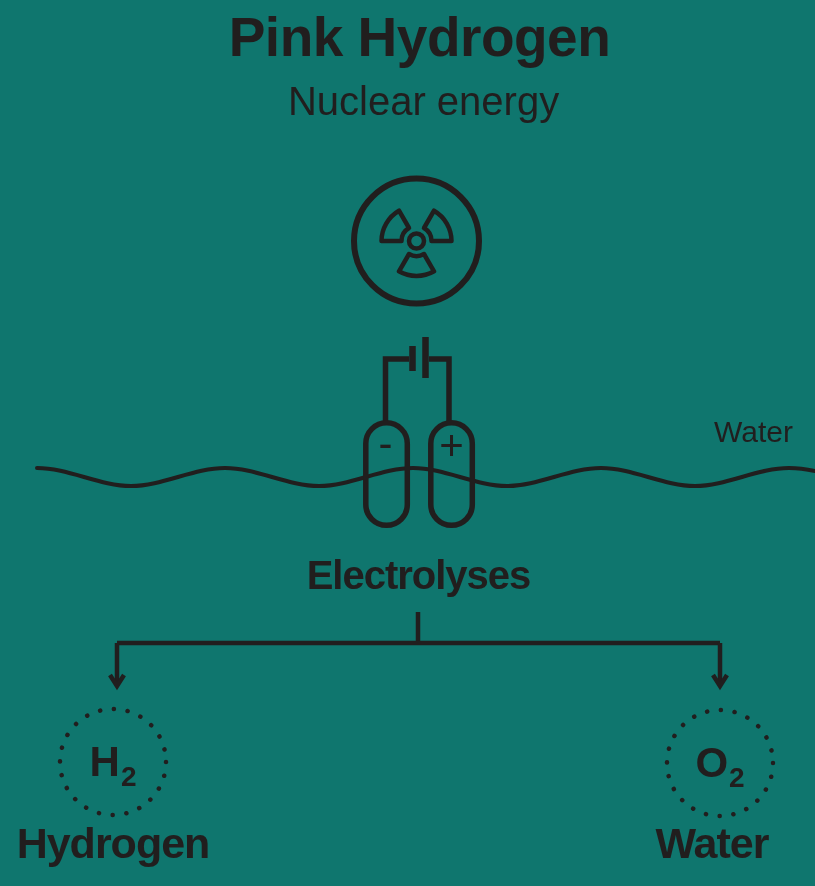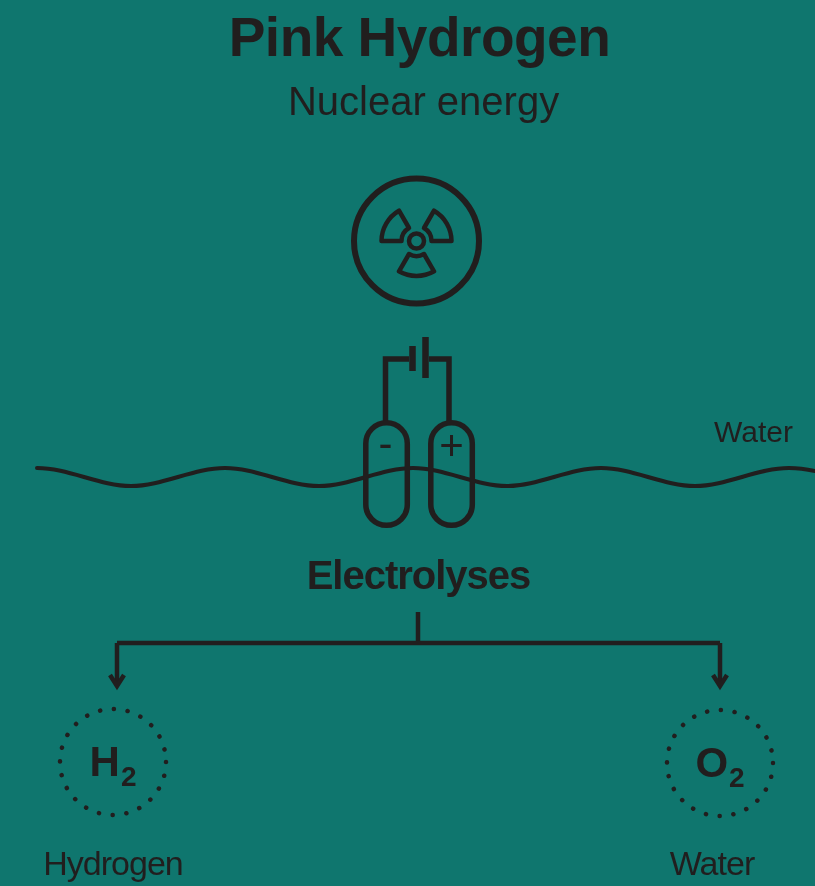--- a/index.html
+++ b/index.html
@@ -24,22 +24,22 @@
     top: 555px; font-size: 40px; font-weight: 700; letter-spacing: -1px;
     line-height: 1; transform: translateX(11px);
   }
   .formula {
     display: flex; align-items: flex-start; font-weight: 700; line-height: 1;
     transform: translate(-50%, -50%); white-space: nowrap;
   }
   .formula .sym { font-size: 42px; }
   .formula .sub { font-size: 28px; position: relative; top: 22px; margin-left: 1px; }
   .out-label {
-    top: 822px; font-size: 34px; font-weight: 400; letter-spacing: -1px;
-    line-height: 1; transform: translateX(-50%); white-space: nowrap; margin-top: 24px;
+    top: 822px; font-size: 43px; font-weight: 700; letter-spacing: -1px;
+    line-height: 1; transform: translateX(-50%); white-space: nowrap;
   }
   svg .ink { stroke: #211e1e; fill: none; }
   svg text { fill: #211e1e; stroke: none; font-family: "Liberation Sans", "DejaVu Sans", sans-serif; }
 </style>
 </head>
 <body>
 
 <div class="stage">
 
   <div class="abs centered title">Pink Hydrogen</div>

